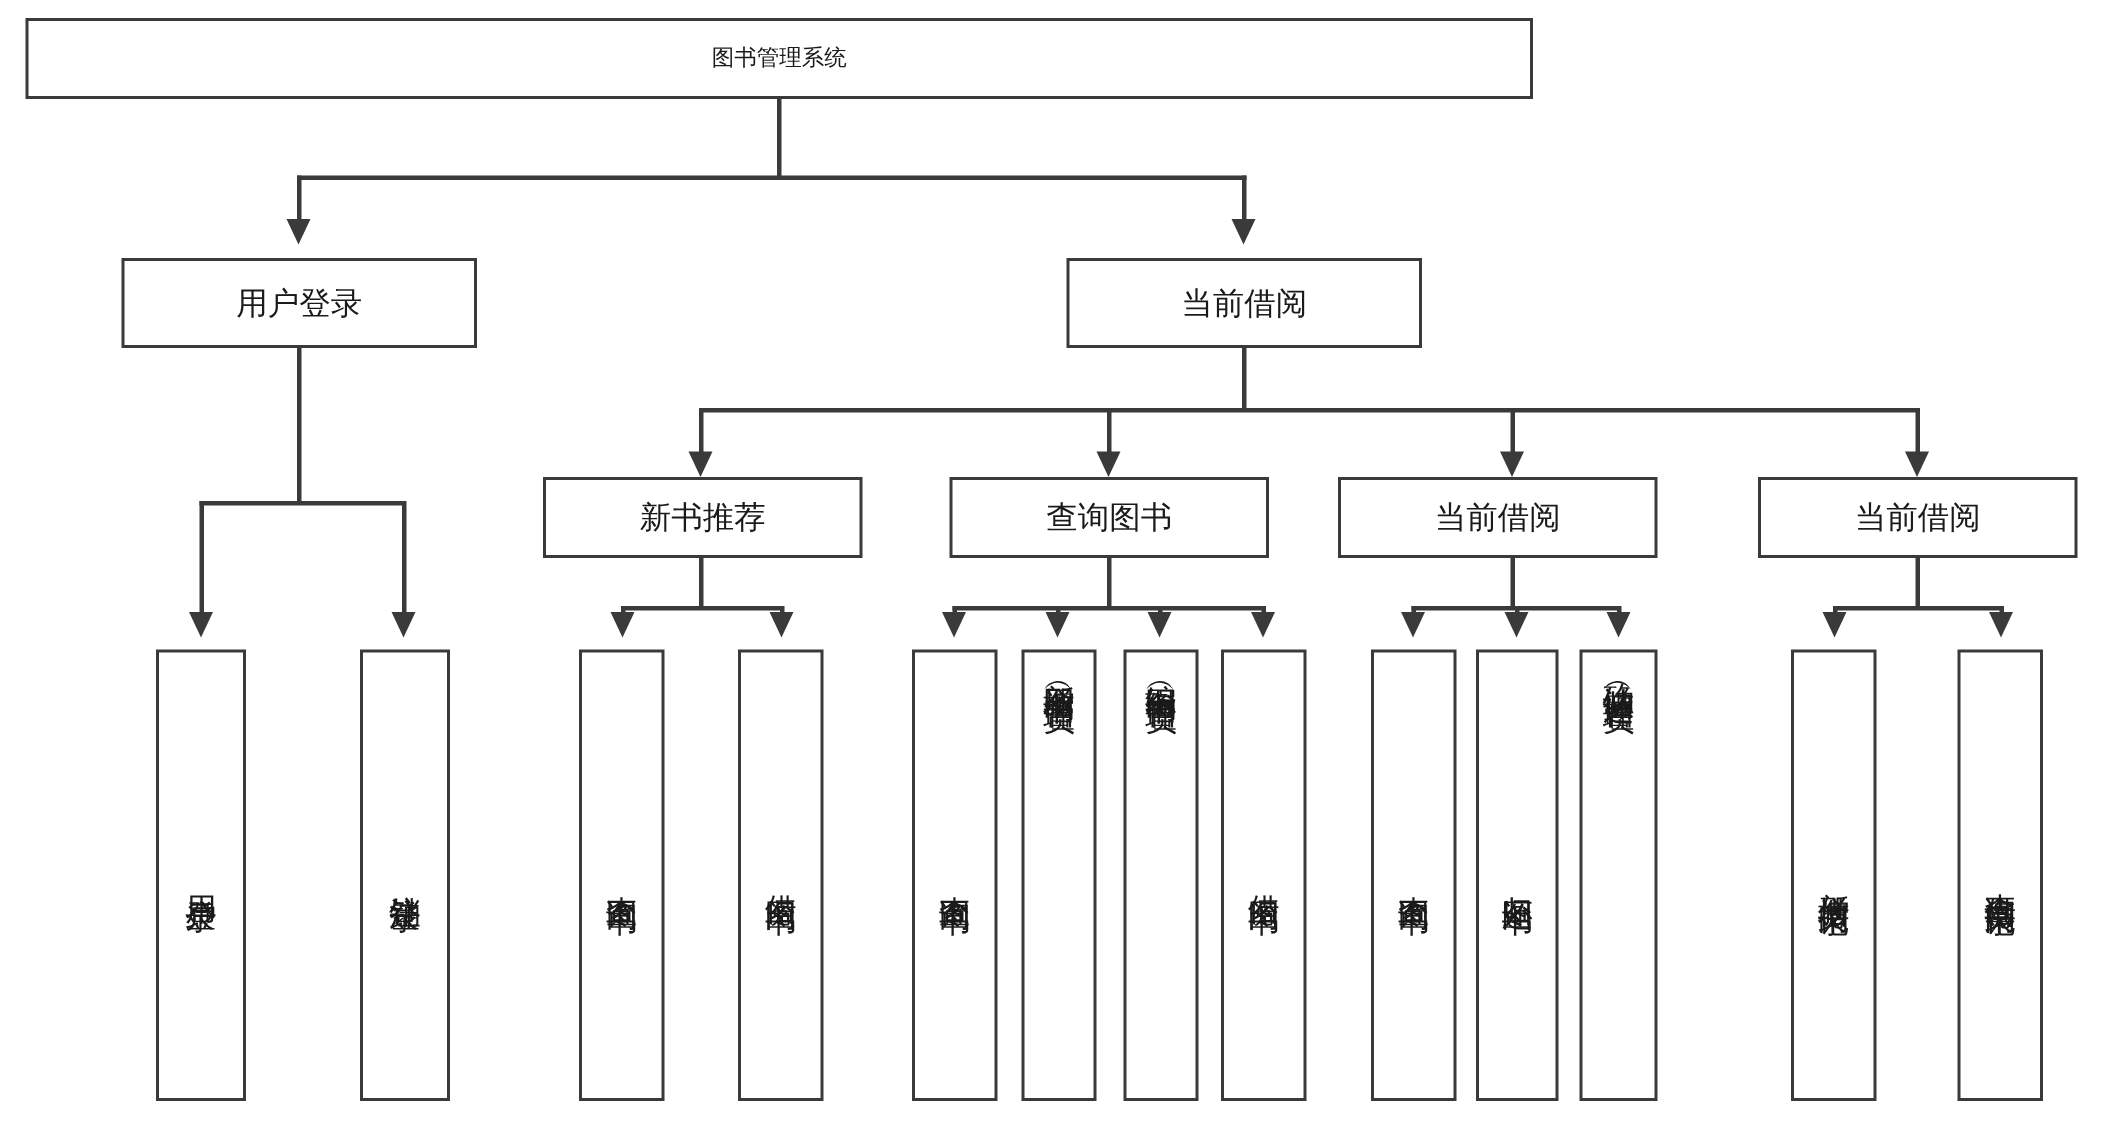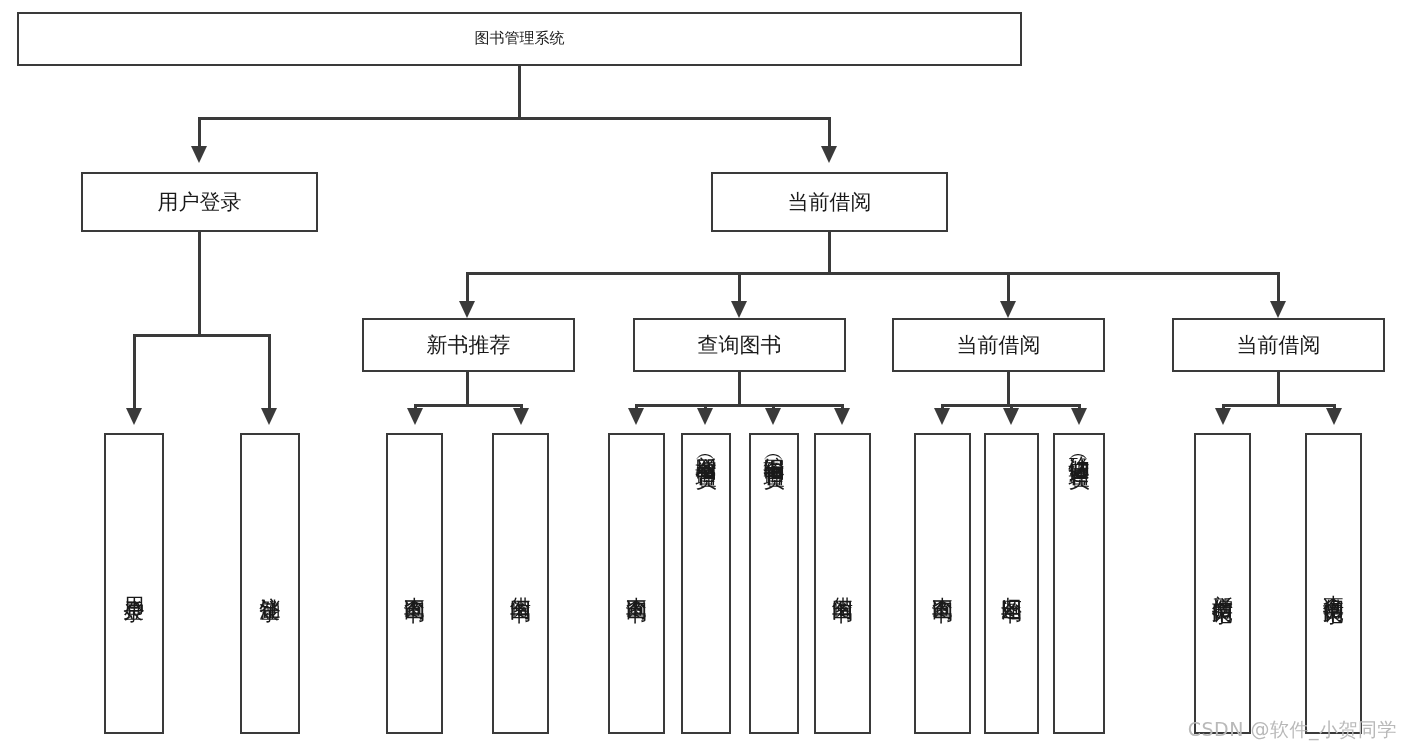--- a/index.html
+++ b/index.html
@@ -161,15 +161,14 @@
   <div class="edge vline" style="left:1277px; top:372px; width:2.5px; height:33px;"></div>
   <div class="edge hline" style="left:1222px; top:404px; width:113px; height:2.5px;"></div>
   <div class="edge vline" style="left:1222px; top:404px; width:2.5px; height:12px;"></div>
   <div class="arrow" style="left:1215px; top:408px;"></div>
   <div class="edge vline" style="left:1333px; top:404px; width:2.5px; height:12px;"></div>
   <div class="arrow" style="left:1326px; top:408px;"></div>
 
   <div class="node v" style="left:1194px; top:433px; width:57px; height:301px;">新增借阅记录</div>
   <div class="node v" style="left:1305px; top:433px; width:57px; height:301px;">查询借阅记录</div>
 
-  <div class="watermark">CSDN @软件_小贺同学</div>
 
 </div>
 
 </body></html>

